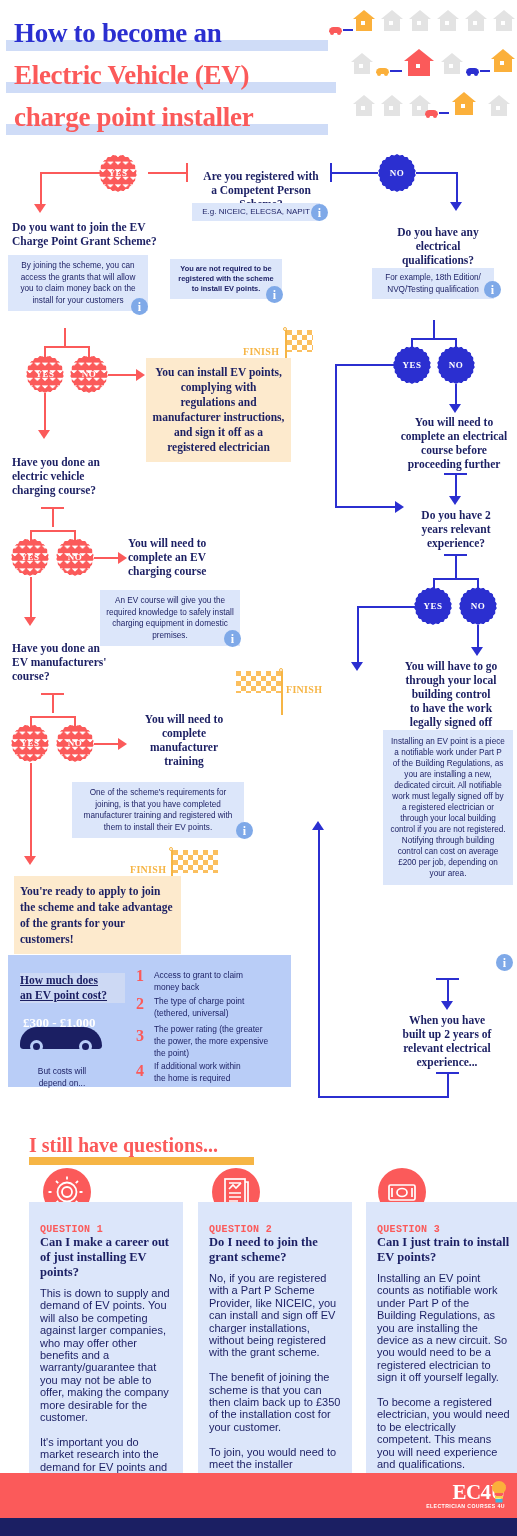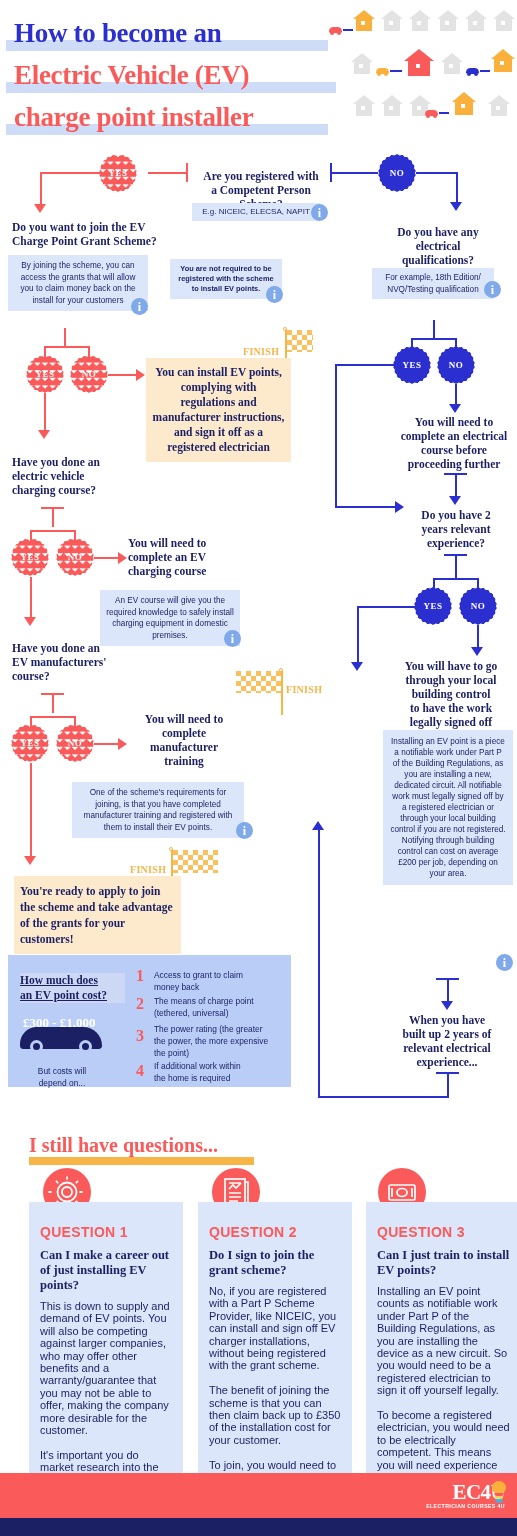--- a/index.html
+++ b/index.html
@@ -99,22 +99,22 @@
               font-size:16px; color:#fb5a5a; }
   .cost-item { position:absolute; font-size:8.4px; line-height:12px; color:#1b1f63; }
 
   
   #questions { position:absolute; left:16px; top:1120px; width:517px; height:345px; }
   .q-head { position:absolute; left:13px; top:14px; font-family:"Liberation Serif", serif;
             font-weight:bold; font-size:20px; color:#fb5a5a; }
   .q-underline { position:absolute; left:13px; top:37px; width:225px; height:8px; background:#f6b545; }
   .qcard { position:absolute; width:154px; background:#dce6fa; padding:22px 11px 12px; }
   .qcirc { position:absolute; width:48px; height:48px; border-radius:50%; background:#fb5a5a; }
-  .qlabel { font-family:Liberation Sans, sans-serif; font-weight:bold; font-size:14px;
-            color:#fb5a5a; letter-spacing:0.3px; margin-bottom:8px; }
+  .qlabel { font-family:Liberation Mono, monospace; font-weight:bold; font-size:10px;
+            color:#fb5a5a; letter-spacing:0.3px; margin-bottom:0; }
   .qtitle { font-family:"Liberation Serif", serif; font-weight:bold; font-size:12.5px;
             line-height:15px; color:#1b1f63; margin-bottom:7px; }
   .qbody  { font-size:11px; line-height:12.4px; color:#1b1f63; white-space:pre-line; }
 
   
   #footer { position:absolute; left:0; top:1473px; width:517px; height:63px; }
   .f-red  { position:absolute; left:0; top:0; width:517px; height:45px; background:#fb5a5a; }
   .f-navy { position:absolute; left:0; top:45px; width:517px; height:18px; background:#1b1f63; }
   .logo { position:absolute; right:12px; top:8px; text-align:right; }
   .logo-main { font-family:"Liberation Serif", serif; font-weight:bold; font-size:21px;
@@ -397,21 +397,21 @@
     <div class="wheel" style="left:10px;"></div>
       <div class="wheel" style="right:10px;"></div>
   </div>
   <div class="cost-note" style="left:12px; top:110px; width:84px; white-space:pre-line;">But costs will
 depend on...</div>
 
   <div class="cost-num" style="left:128px; top:12px;">1</div>
   <div class="cost-item" style="left:146px; top:14px; width:128px; white-space:pre-line;">Access to grant to claim
 money back</div>
   <div class="cost-num" style="left:128px; top:40px;">2</div>
-  <div class="cost-item" style="left:146px; top:40px; width:128px; white-space:pre-line;">The means of charge point
+  <div class="cost-item" style="left:146px; top:40px; width:128px; white-space:pre-line;">The type of charge point
 (tethered, universal)</div>
   <div class="cost-num" style="left:128px; top:72px;">3</div>
   <div class="cost-item" style="left:146px; top:68px; width:134px; white-space:pre-line;">The power rating (the greater
 the power, the more expensive
 the point)</div>
   <div class="cost-num" style="left:128px; top:107px;">4</div>
   <div class="cost-item" style="left:146px; top:105px; width:128px; white-space:pre-line;">If additional work within
 the home is required</div>
 </div>
 
@@ -441,21 +441,21 @@
       <g fill="none" stroke="#ffffff" stroke-width="1.7">
         <rect x="13" y="11" width="20" height="26"></rect>
         <path d="M17 15h12M17 25h12M17 29h12M17 33h9"></path>
         <path d="M17 21l4-4 3 3 5-5"></path>
         <path d="M33 14h3v26H18v-3"></path>
       </g>
       </svg>
   </div>
   <div class="qcard" style="left:182px; top:82px;">
     <div class="qlabel">QUESTION 2</div>
-    <div class="qtitle">Do I sign to join the grant scheme?</div>
+    <div class="qtitle">Do I need to join the grant scheme?</div>
     <div class="qbody">No, if you are registered with a Part P Scheme Provider, like NICEIC, you can install and sign off EV charger installations, without being registered with the grant scheme.
 
 The benefit of joining the scheme is that you can then claim back up to £350 of the installation cost for your customer.
 
 To join, you would need to meet the installer requirements and your EV point would have to be one of their specified types.</div>
   </div>
 
   <div class="qcirc" style="left:362px; top:48px;">
     <svg width="48" height="48" viewBox="0 0 48 48" aria-hidden="true">
       <g fill="none" stroke="#ffffff" stroke-width="1.7">

